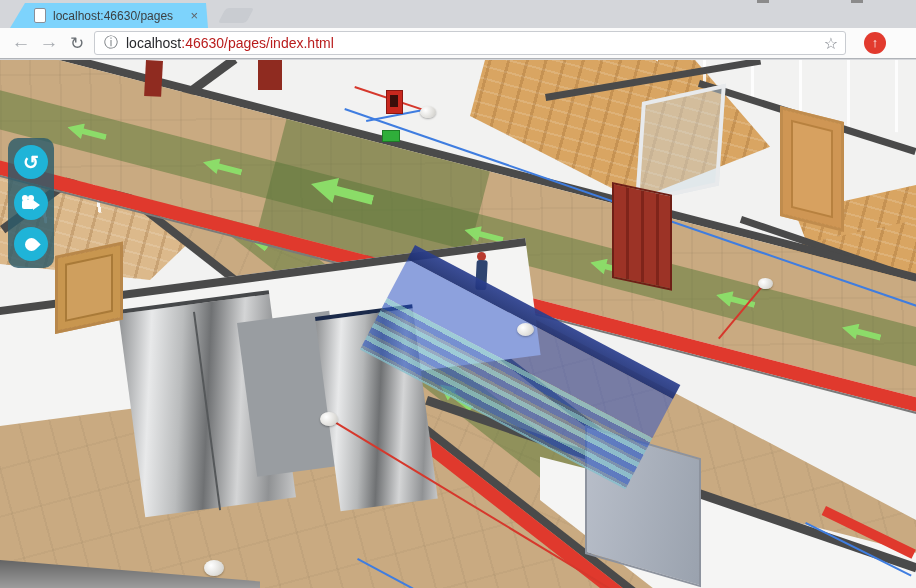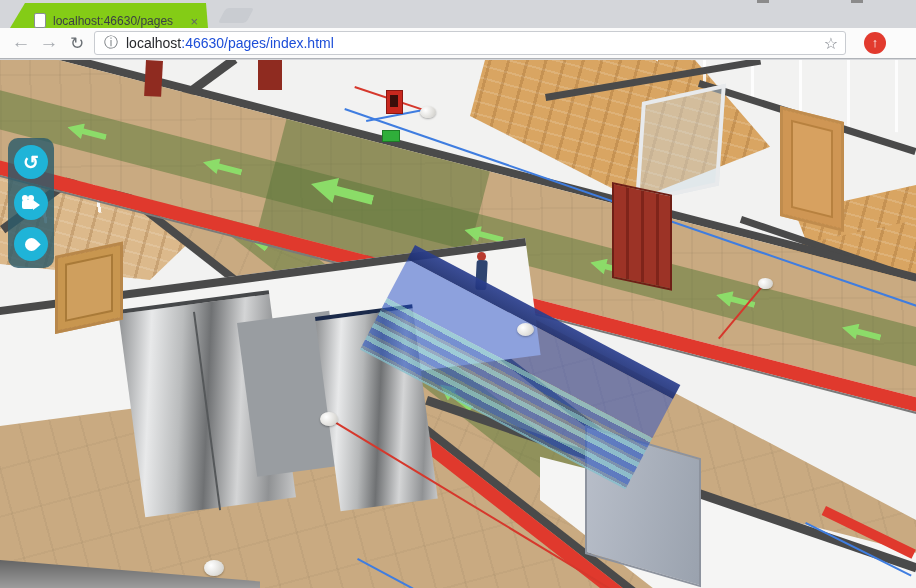--- a/index.html
+++ b/index.html
@@ -1,37 +1,37 @@
 <!DOCTYPE html>
 <html><head>
 <meta charset="utf-8">
 <style>
   html,body{margin:0;padding:0;width:916px;height:588px;overflow:hidden;
     font-family:"Liberation Sans",sans-serif;background:#f2f2f1;}
   .abs{position:absolute;}
   .rot{position:absolute;transform-origin:0 0;}
   
   #chrome{position:absolute;left:0;top:0;width:916px;height:60px;background:#d4d6da;}
-  #tab{position:absolute;left:10px;top:3px;width:198px;height:25px;background:#84cc16;
+  #tab{position:absolute;left:10px;top:3px;width:198px;height:25px;background:#7dd3fc;
     clip-path:polygon(15px 0,calc(100% - 2px) 0,100% 100%,0 100%);
-    display:flex;align-items:flex-end;padding-left:24px;box-sizing:border-box;}
+    display:flex;align-items:center;padding-left:24px;box-sizing:border-box;}
   #tab .fav{width:10px;height:13px;border:1.5px solid #8a8f98;border-radius:2px;background:#fff;margin-right:7px;flex:0 0 auto;}
   #tab .ttl{font-size:12px;color:#3c4043;white-space:nowrap;overflow:hidden;max-width:125px;}
   #tab .cls{margin-left:auto;margin-right:10px;font-size:13px;color:#5f6368;line-height:1;cursor:default;}
   #newtab{position:absolute;left:222px;top:8px;width:28px;height:15px;background:#c9ccd1;
     transform:skewX(-28deg);border-radius:3px;}
   .winsliver{position:absolute;top:0;height:3px;background:#8b8b8b;}
   #navbar{position:absolute;left:0;top:28px;width:916px;height:31px;background:#fbfbfb;border-bottom:1px solid #b0b3b8;box-sizing:border-box;}
   .navbtn{position:absolute;top:3px;font-size:19px;color:#a6aab0;width:26px;text-align:center;}
   #reload{color:#6b7075;font-size:17px;top:5px;}
   #omnibox{position:absolute;left:94px;top:3px;width:752px;height:24px;background:#fff;
     border:1px solid #c9ccd1;border-radius:3px;box-sizing:border-box;display:flex;align-items:center;}
   #omnibox .info{font-size:14px;color:#6f7479;margin:0 8px 0 9px;}
   #omnibox .url{font-size:14px;color:#27292d;white-space:nowrap;}
-  #omnibox .url .gray{color:#1d4ed8;}
+  #omnibox .url .gray{color:#b91c1c;}
   #omnibox .star{margin-left:auto;margin-right:7px;font-size:16px;color:#7d828a;}
   #extbtn{position:absolute;left:864px;top:4px;width:22px;height:22px;border-radius:50%;
     background:#e23a2e;color:#fff;font-size:13px;font-weight:bold;text-align:center;line-height:22px;}
   
   #view{position:absolute;left:0;top:60px;width:916px;height:528px;overflow:hidden;background:#f2f2f1;}
   .cap{background:#4a4a4a;}
   .floorpat{background-color:#c9aa81;
     background-image:repeating-linear-gradient(75deg,rgba(0,0,0,.04) 0 2px,transparent 2px 30px),
                      repeating-linear-gradient(165deg,rgba(0,0,0,.03) 0 2px,transparent 2px 46px);}
   .parquet{background-color:#d9a562;

